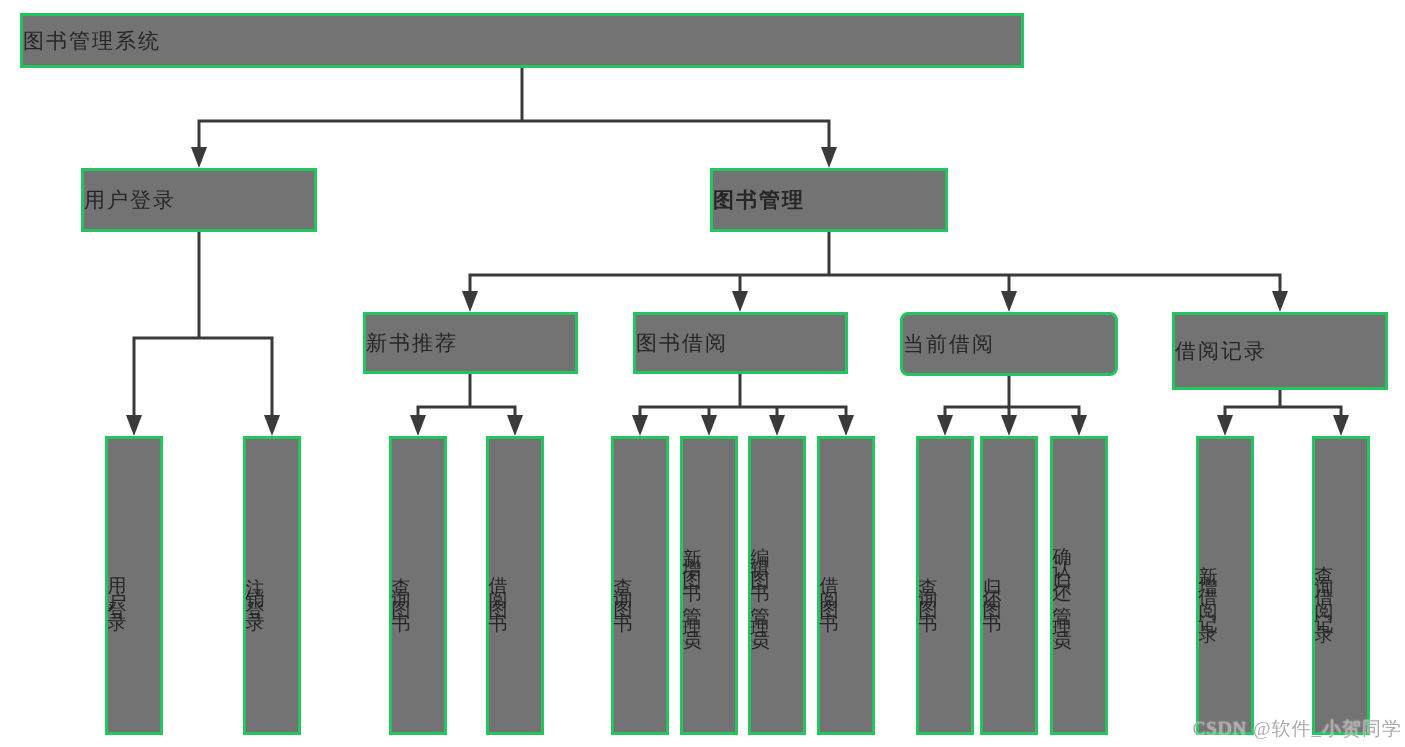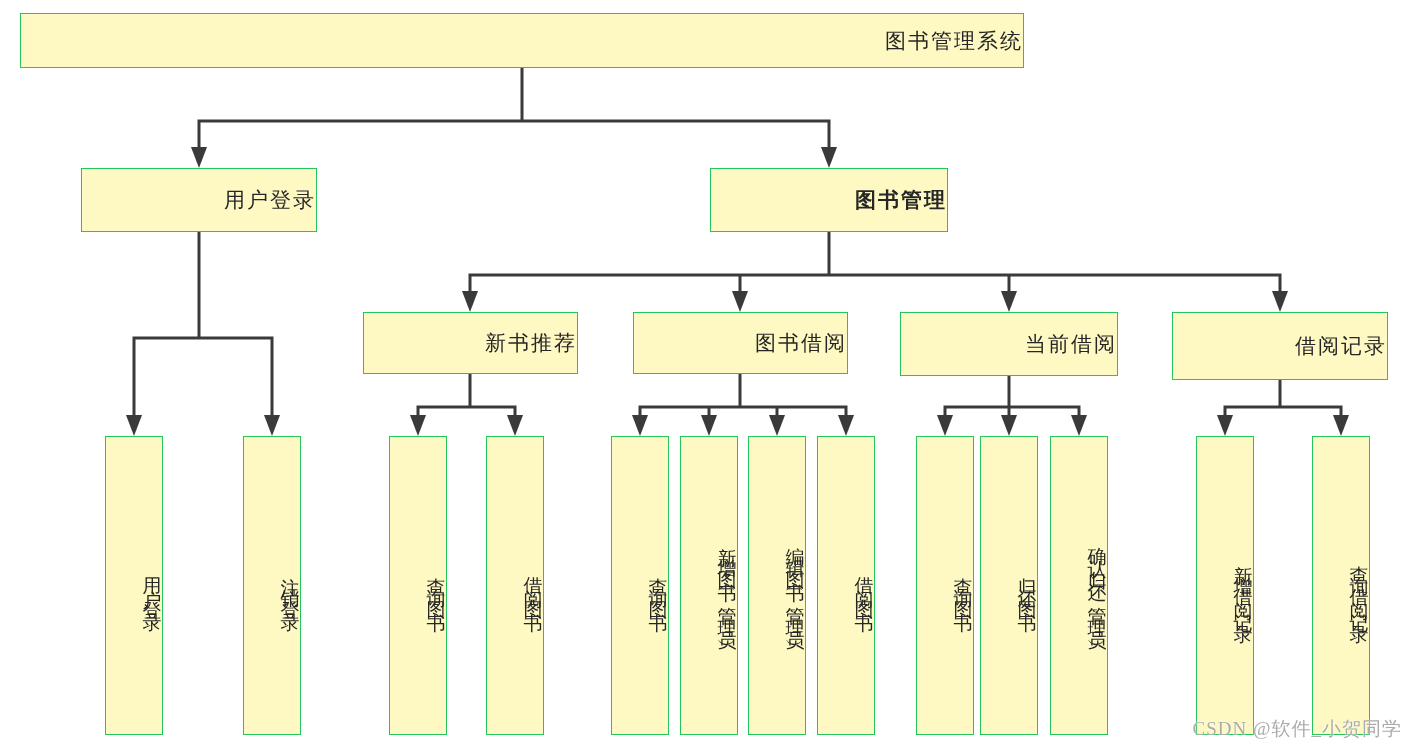--- a/index.html
+++ b/index.html
@@ -8,22 +8,22 @@
     width:1405px;height:747px;
     background:#ffffff;
     font-family:"DejaVu Sans",sans-serif;
     overflow:hidden;
   }
   .wires{position:absolute;left:0;top:0;}
   .wires path.line{fill:none;stroke:#3a3a3a;stroke-width:3;stroke-linecap:butt;stroke-linejoin:miter;}
   .wires path.arrow{fill:#3a3a3a;stroke:none;}
   .node{
     position:absolute;box-sizing:border-box;
-    border:1px solid #22c55e;background:#fef9c3;
-    display:flex;align-items:center;justify-content:flex-end;
+    border:3px solid #22c55e;background:#737373;
+    display:flex;align-items:center;justify-content:flex-start;
     color:#262626;
   }
   .node.h span{font-size:21px;letter-spacing:2px;white-space:nowrap;}
   .node.v span{
     writing-mode:vertical-rl;text-orientation:mixed;
     font-size:19px;letter-spacing:12px;line-height:1;
   }
   .watermark{
     position:absolute;right:3px;bottom:5px;
     font-size:19px;color:#ababab;letter-spacing:1px;white-space:nowrap;
@@ -94,24 +94,24 @@
   <div class="node h" style="left:710px;top:168px;width:238px;height:64px;font-weight:bold;">
     <span>图书管理</span>
   </div>
 
   <div class="node h" style="left:633px;top:312px;width:215px;height:62px;">
     <span>图书借阅</span>
   </div>
   <div class="node h" style="left:363px;top:312px;width:215px;height:62px;">
     <span>新书推荐</span>
   </div>
-  <div class="node h" style="left:900px;top:312px;width:218px;height:64px;">
+  <div class="node h" style="left:900px;top:312px;width:218px;height:64px;border-radius:8px;">
     <span>当前借阅</span>
   </div>
-  <div class="node h" style="left:1172px;top:312px;width:216px;height:68px;">
+  <div class="node h" style="left:1172px;top:312px;width:216px;height:78px;">
     <span>借阅记录</span>
   </div>
 
   <div class="node v" style="left:105px;top:436px;width:58px;height:299px;">
     <span>用户登录</span>
   </div>
   <div class="node v" style="left:243px;top:436px;width:58px;height:299px;">
     <span>注销登录</span>
   </div>
 

